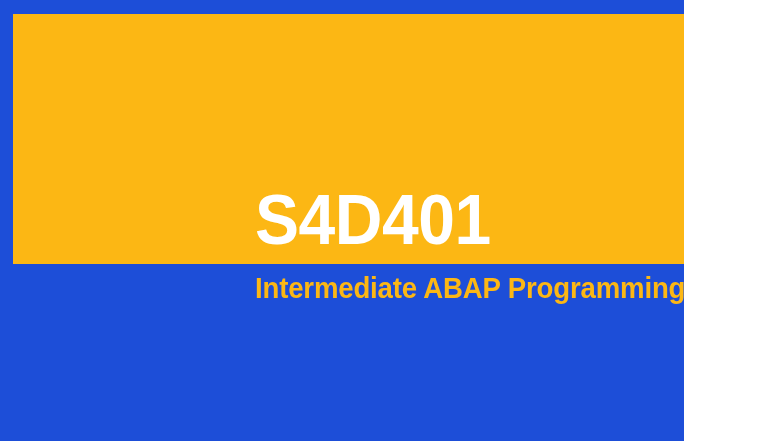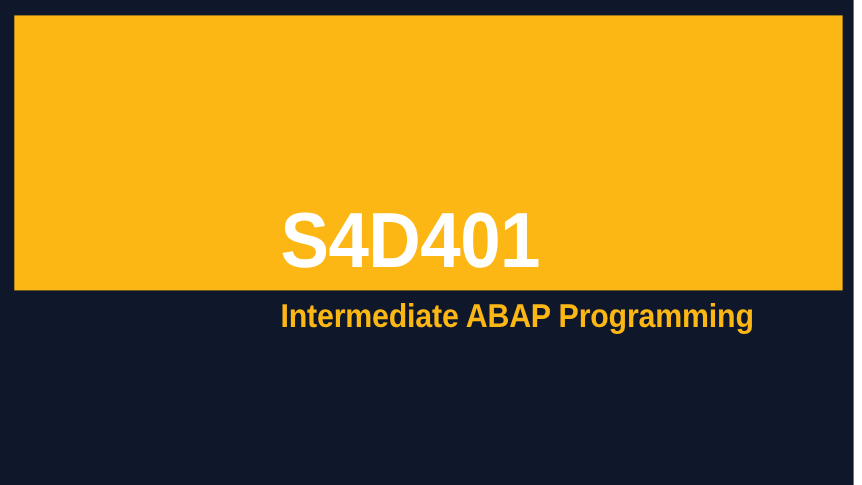--- a/index.html
+++ b/index.html
@@ -8,23 +8,23 @@
     padding: 0;
     background: #ffffff;
   }
 
   body {
     font-family: "Liberation Sans", sans-serif;
   }
 
   .slide {
     position: relative;
-    width: 776px;
+    width: 684px;
     height: 441px;
-    background: #0f172a;
+    background: #1d4ed8;
     overflow: hidden;
   }
 
   
   .banner {
     position: absolute;
     left: 13px;
     top: 14px;
     width: 753px;
     height: 250px;

